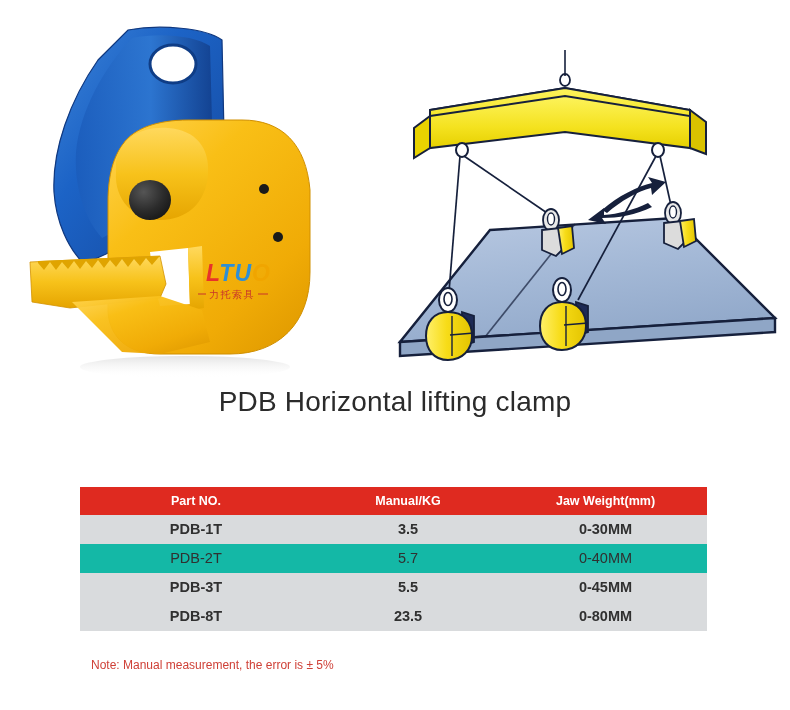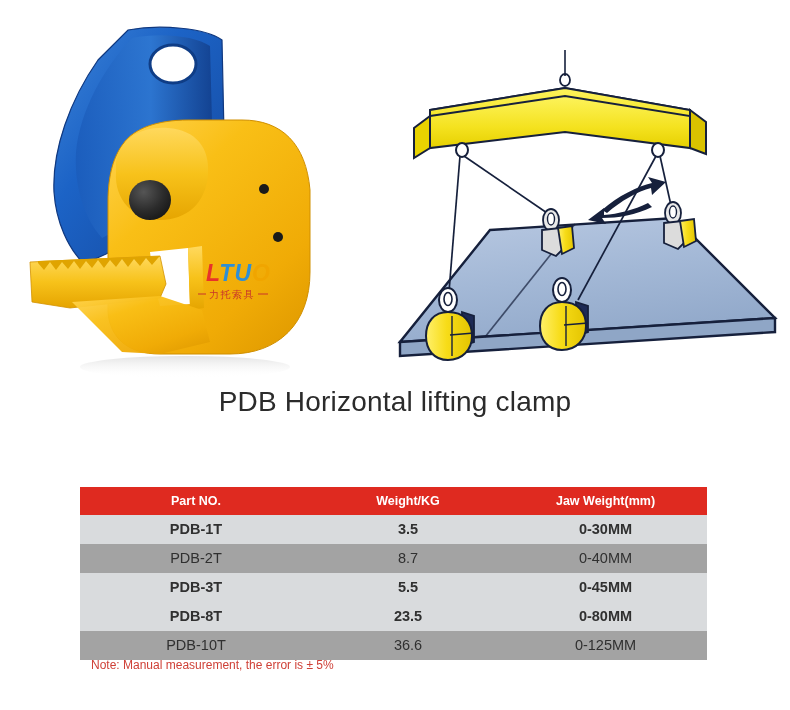--- a/index.html
+++ b/index.html
@@ -77,21 +77,21 @@
     font-size: 14.5px;
     color: #303030;
     height: 29px;
     line-height: 29px;
     padding: 0;
     text-align: center;
     border: none;
     font-weight: 400;
   }
   #spec-table tbody tr.odd td  { background: #d9dbdd; font-weight: bold; }
-  #spec-table tbody tr.even td { background: #a3a3a3; }
+  #spec-table tbody tr.even td { background: #14b8a6; }
 
   
   #note {
     position: absolute;
     left: 91px; top: 658px;
     font-size: 12px;
     color: #cf4037;
     font-family: "Liberation Sans", sans-serif;
     white-space: nowrap;
   }
@@ -289,46 +289,41 @@
 
 <table id="spec-table">
   <colgroup>
       <col class="c1">
       <col class="c2">
       <col class="c3">
     </colgroup>
   <thead>
     <tr>
       <th>Part NO.</th>
-      <th>Weight/KG</th>
+      <th>Manual/KG</th>
       <th>Jaw  Weight(mm)</th>
     </tr>
   </thead>
   <tbody>
     <tr class="odd">
       <td>PDB-1T</td>
       <td>3.5</td>
       <td>0-30MM</td>
     </tr>
     <tr class="even">
       <td>PDB-2T</td>
-      <td>8.7</td>
+      <td>5.7</td>
       <td>0-40MM</td>
     </tr>
     <tr class="odd">
       <td>PDB-3T</td>
       <td>5.5</td>
       <td>0-45MM</td>
     </tr>
     <tr class="odd">
       <td>PDB-8T</td>
       <td>23.5</td>
       <td>0-80MM</td>
     </tr>
-    <tr class="even">
-      <td>PDB-10T</td>
-      <td>36.6</td>
-      <td>0-125MM</td>
-    </tr>
   </tbody>
 </table>
 
 <div id="note">Note: Manual measurement, the error is ± 5%</div>
 
 </body></html>

